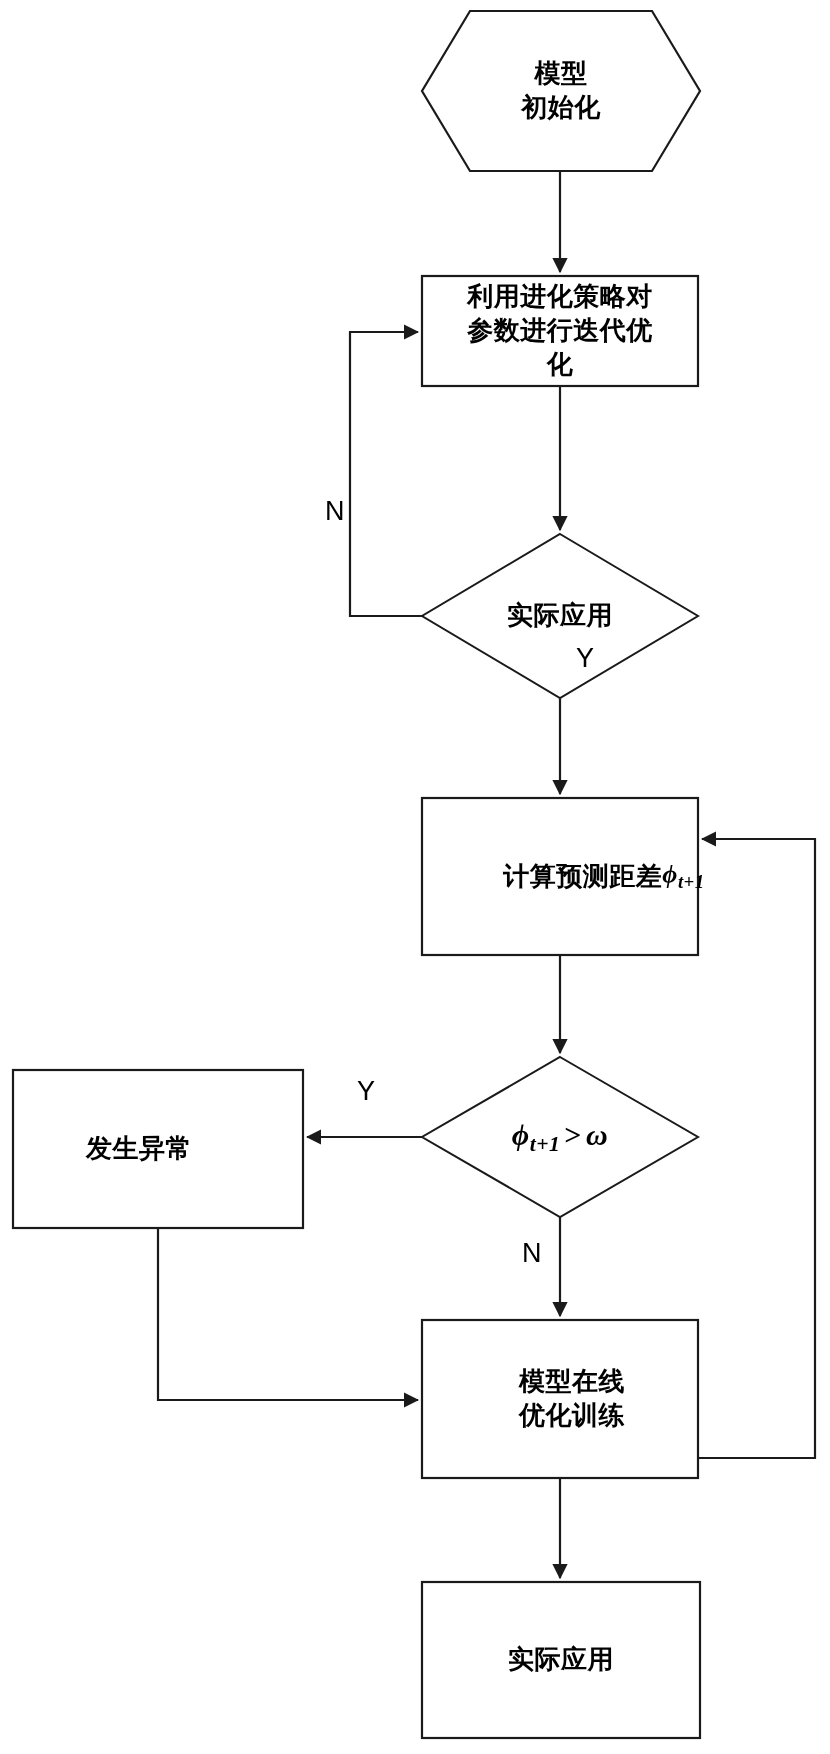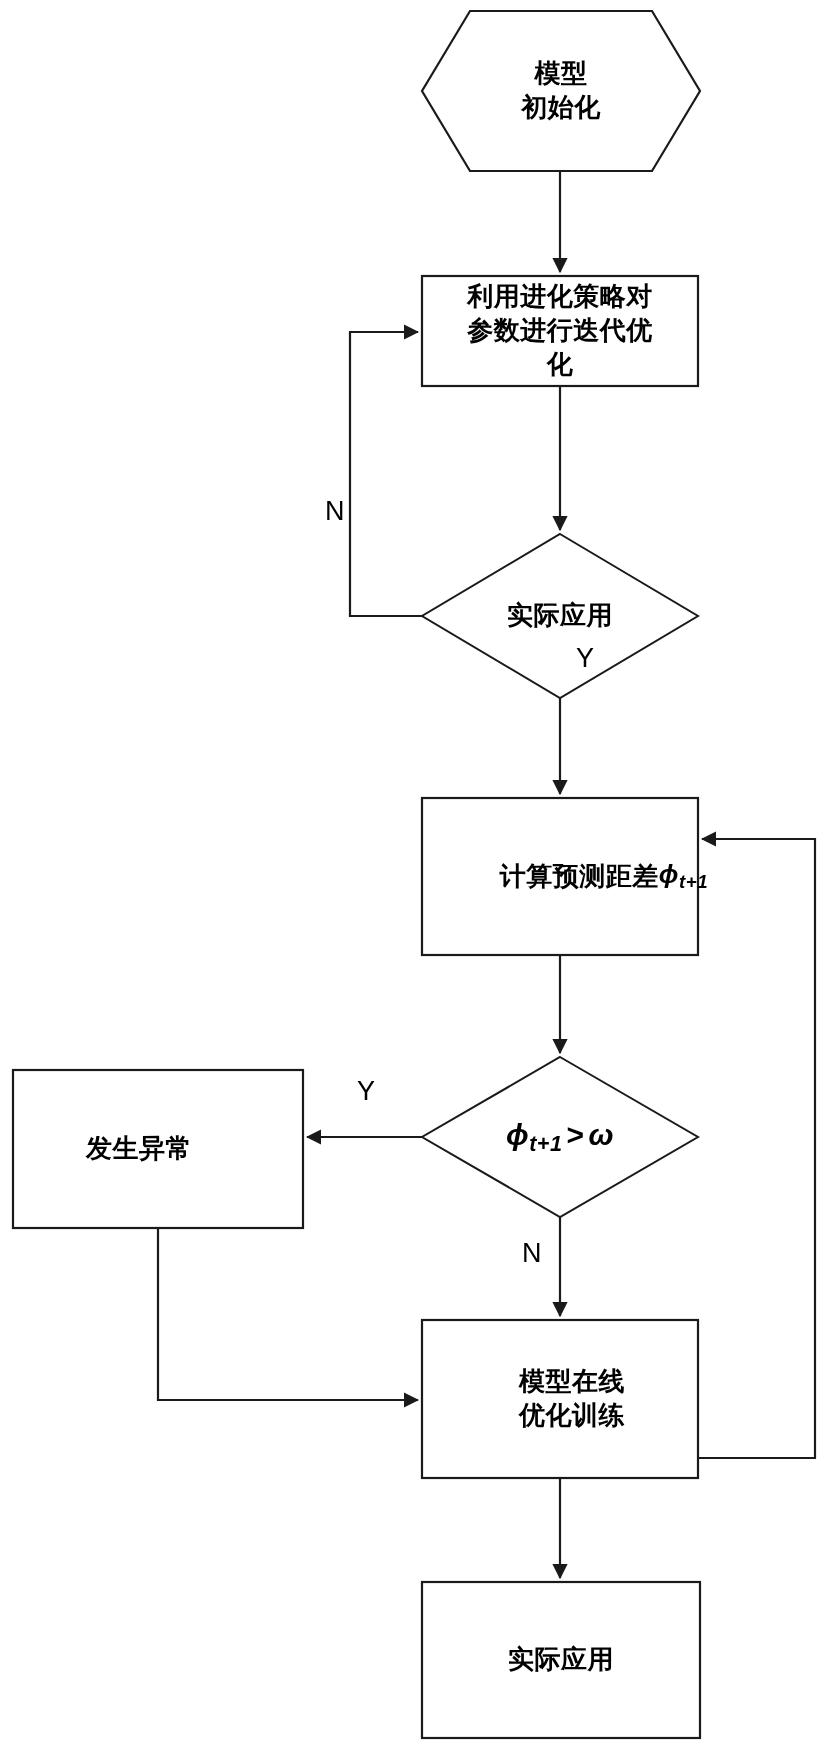--- a/index.html
+++ b/index.html
@@ -43,21 +43,21 @@
   }
   .edge-label {
     position: absolute;
     color: #000000;
     font-family: "Liberation Sans", sans-serif;
     font-size: 27px;
     font-weight: 400;
     line-height: 1;
   }
   .math {
-    font-family: Liberation Sans, sans-serif;
+    font-family: Liberation Serif, serif;
     font-style: italic;
     font-weight: 700;
   }
   .math .sub {
     font-size: 0.72em;
     vertical-align: -0.28em;
     font-style: italic;
   }
   .math .op {
     font-style: normal;

